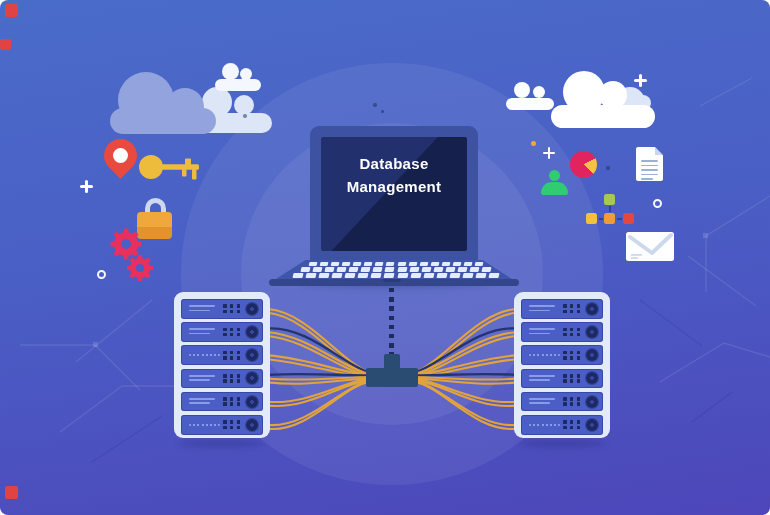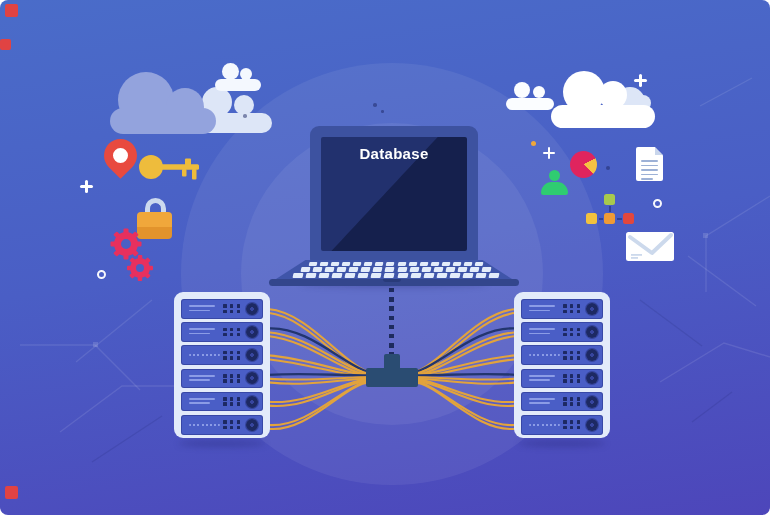--- a/index.html
+++ b/index.html
@@ -46,21 +46,21 @@
   .doc-fold{left:654.5px;top:147px;width:8.5px;height:8.3px;background:#c9d6ec;z-index:2;clip-path:polygon(0 0,0 100%,100% 100%);}
   .doc-line{position:absolute;height:1.8px;background:var(--doc-line);z-index:2;border-radius:1px;}
   .isq{position:absolute;width:11px;height:11px;border-radius:2.5px;z-index:2;}
   .conn{position:absolute;background:rgba(22,32,90,0.45);z-index:1;}
   .csq{position:absolute;background:var(--corner-red);border-radius:2px;z-index:2;}
   
   .lap-shadow{left:300px;top:280px;width:188px;height:8px;border-radius:50%;background:rgba(22,26,95,0.22);filter:blur(3px);z-index:2;}
   .bezel{left:310px;top:126px;width:168px;height:136px;background:var(--laptop-blue);border-radius:9px 9px 3px 3px;z-index:3;}
   .screen{left:321px;top:137px;width:146px;height:114px;border-radius:2px;z-index:3;
           background:linear-gradient(133deg,var(--screen-navy) 46%,var(--screen-navy-dark) 46.5%);}
-  .screen-text{left:321px;top:142px;width:146px;text-align:center;color:#fff;font-weight:bold;font-size:15px;line-height:23px;letter-spacing:.3px;z-index:4;}
+  .screen-text{left:321px;top:152px;width:146px;text-align:center;color:#fff;font-weight:bold;font-size:15px;line-height:23px;letter-spacing:.3px;z-index:4;}
   .kb-deck{left:276px;top:260px;width:236px;height:19px;background:var(--keyboard-blue);z-index:3;
            clip-path:polygon(12.5% 0,87.5% 0,100% 100%,0 100%);}
   .kb-lip{left:269px;top:278.5px;width:250px;height:7px;border-radius:4px;background:#33468c;z-index:3;}
   .kb-notch{left:383px;top:278.5px;width:18px;height:3.5px;border-radius:0 0 3px 3px;background:#293b7a;z-index:4;}
   .krow{position:absolute;display:flex;gap:3px;z-index:4;}
   #krow1{left:309px;top:261.5px;width:174px;height:4.3px;}
   #krow2{left:301px;top:267.2px;width:190px;height:4.7px;}
   #krow3{left:293px;top:273px;width:206px;height:5px;}
   .kkey{flex:1;background:var(--key-white);border-radius:1px;transform:skewX(-12deg);}
   .dash-line{left:389px;top:288px;width:5px;height:67px;z-index:2;
@@ -216,20 +216,21 @@
   <div class="ddot" style="left:243px;top:114px;width:3.5px;height:3.5px;"></div>
   <div class="ddot" style="left:373px;top:103px;width:3.5px;height:3.5px;"></div>
   <div class="ddot" style="left:381px;top:110px;width:2.5px;height:2.5px;"></div>
   <div class="ddot" style="left:606px;top:166px;width:4px;height:4px;"></div>
 
   <div class="abs lap-shadow"></div>
   <div class="abs bezel"></div>
   <div class="abs screen"></div>
   <div class="abs screen-text">
     <div>Database</div>
+    <div>Management</div>
   </div>
   <div class="abs kb-deck"></div>
   <div class="krow" id="krow1">
       <i class="kkey"></i>
       <i class="kkey"></i>
       <i class="kkey"></i>
       <i class="kkey"></i>
       <i class="kkey"></i>
       <i class="kkey"></i>
       <i class="kkey"></i>

